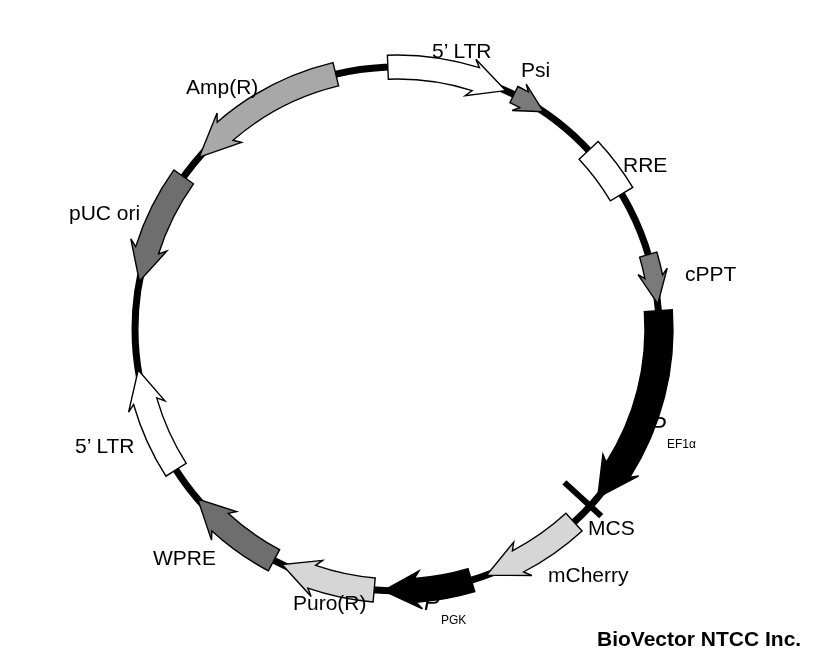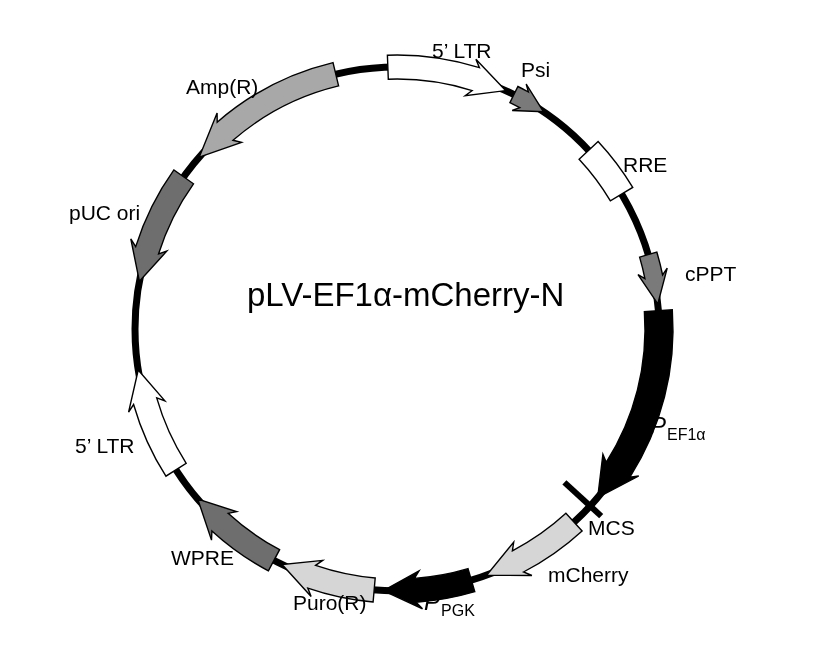--- a/index.html
+++ b/index.html
@@ -13,31 +13,31 @@
   }
   #map-svg{position:absolute;left:0;top:0;}
   .lbl{
     position:absolute;
     font-size:21px;
     line-height:1.1;
     white-space:nowrap;
     color:#000;
   }
   .promoter i{font-style:italic;font-size:24px;}
-  .promoter .sub{font-size:16px;position:relative;top:6px;margin-left:1px;}
+  .promoter .sub{font-size:12px;position:relative;top:14px;margin-left:1px;}
   #lbl-5ltr  {left:432px;top:27px;margin-top:12px;}
   #lbl-psi   {left:521px;top:58px;}
   #lbl-rre   {left:623px;top:153px;}
   #lbl-cppt  {left:676px;top:262px;margin-left:9px;}
   #lbl-pef1a {left:650px;top:413px;}
   #lbl-mcs   {left:588px;top:516px;}
   #lbl-mcherry{left:548px;top:563px;}
   #lbl-ppgk  {left:424px;top:589px;}
   #lbl-puror {left:293px;top:591px;}
-  #lbl-wpre  {left:171px;top:546px;}
+  #lbl-wpre  {left:153px;top:546px;}
   #lbl-3ltr  {left:75px;top:434px;}
   #lbl-puc   {left:69px;top:201px;}
   #lbl-amp   {left:186px;top:75px;}
   #plasmid-title{
     position:absolute;left:247px;top:276px;
     font-size:33px;white-space:nowrap;
   }
   #plasmid-size{
     position:absolute;left:347px;top:353px;
     font-size:28px;white-space:nowrap;
@@ -80,15 +80,15 @@
   <div class="lbl" id="lbl-mcherry">mCherry</div>
 
   <div class="lbl promoter" id="lbl-ppgk"><i>P</i><span class="sub">PGK</span></div>
 
   <div class="lbl" id="lbl-puror">Puro(R)</div>
   <div class="lbl" id="lbl-wpre">WPRE</div>
   <div class="lbl" id="lbl-3ltr">5’ LTR</div>
   <div class="lbl" id="lbl-puc">pUC ori</div>
   <div class="lbl" id="lbl-amp">Amp(R)</div>
 
-  <div id="plasmid-title">pLV-EF1α-mCherry-N</div>
+  <div id="brand">BioVector NTCC Inc.</div>
 
 </div>
 
 </body></html>

